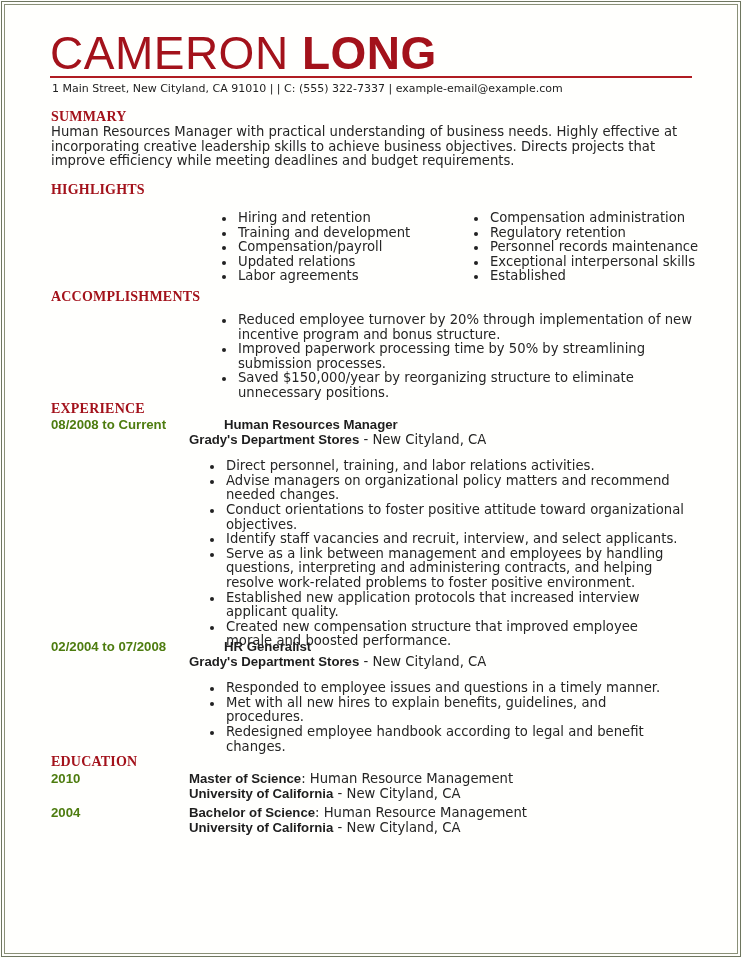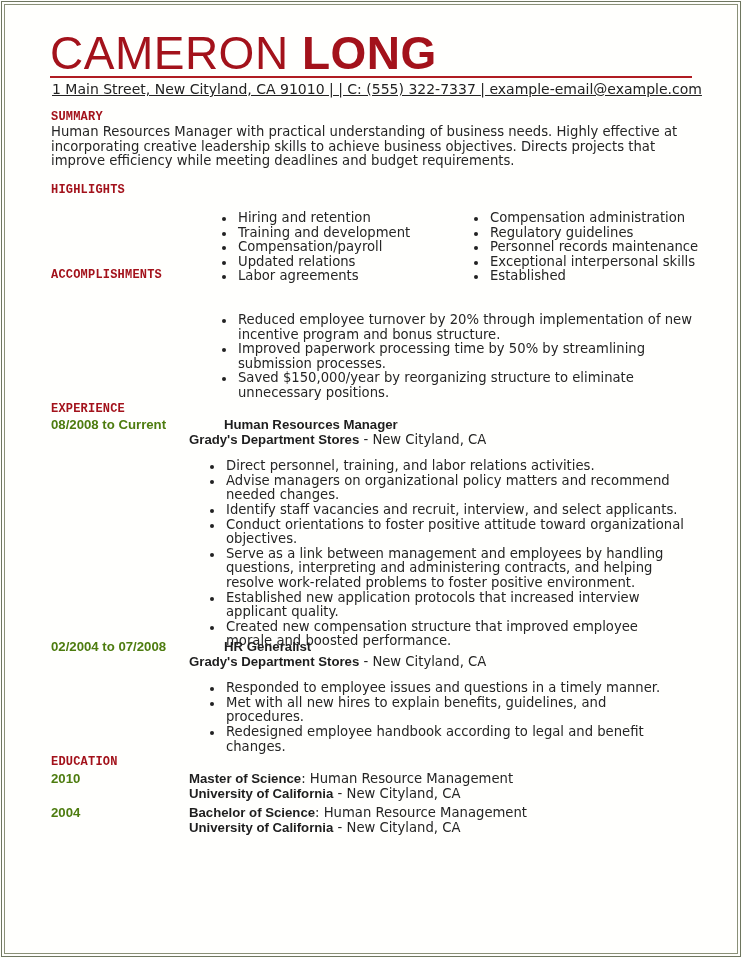--- a/index.html
+++ b/index.html
@@ -20,26 +20,26 @@
     position: absolute; left: 50px; top: 30px; margin: 0;
     font-family: "Liberation Sans", sans-serif; font-weight: normal;
     font-size: 46px; line-height: 46px; color: #a3121b; letter-spacing: 0.5px;
     white-space: nowrap;
   }
   .name .last { font-weight: bold; text-align: center; }
   .rule {
     position: absolute; left: 50px; top: 76px; width: 642px; height: 2px; background: #b01c22;
   }
   .contact {
-    position: absolute; left: 52px; top: 81px; font-size: 14px; line-height: 16px;
-    white-space: nowrap; color: #222; text-decoration: underline;
+    position: absolute; left: 52px; top: 81px; font-size: 11px; line-height: 16px;
+    white-space: nowrap; color: #222;
   }
   .sec-title {
-    position: absolute; left: 51px; margin: 0; font-family: Liberation Mono, monospace;
-    font-weight: bold; font-size: 12px; line-height: 16px; color: #a3121b; letter-spacing: 0.2px;
+    position: absolute; left: 51px; margin: 0; font-family: Liberation Serif, serif;
+    font-weight: bold; font-size: 14px; line-height: 16px; color: #a3121b; letter-spacing: 0.2px;
   }
   .body-text {
     position: absolute; font-size: 13.2px; line-height: 14.6px; color: #252525;
   }
   ul.bl { list-style: none; margin: 12px; padding: 0; position: absolute; }
   ul.bl li { position: relative; padding-left: 18px; font-size: 13.2px; line-height: 14.6px; color: #252525; }
   ul.bl li::before {
     content: ""; position: absolute; left: 2px; top: 6px; width: 4px; height: 4px; border-radius: 50%; background: #222;
   }
   .date {
@@ -68,44 +68,44 @@
 <h2 class="sec-title" style="top:182px">HIGHLIGHTS</h2>
 <ul class="bl" style="left:208px; top:199px; width:240px;">
   <li>Hiring and retention</li>
   <li>Training and development</li>
   <li>Compensation/payroll</li>
   <li>Updated relations</li>
   <li>Labor agreements</li>
 </ul>
 <ul class="bl" style="left:460px; top:199px; width:240px;">
   <li>Compensation administration</li>
-  <li>Regulatory guidelines</li>
+  <li>Regulatory retention</li>
   <li>Personnel records maintenance</li>
   <li>Exceptional interpersonal skills</li>
   <li>Established</li>
 </ul>
 
-<h2 class="sec-title" style="top:267px">ACCOMPLISHMENTS</h2>
+<h2 class="sec-title" style="top:289px">ACCOMPLISHMENTS</h2>
 <ul class="bl" style="left:208px; top:301px; width:490px;">
   <li>Reduced employee turnover by 20% through implementation of new incentive program and bonus structure.</li>
   <li>Improved paperwork processing time by 50% by streamlining submission processes.</li>
   <li>Saved $150,000/year by reorganizing structure to eliminate unnecessary positions.</li>
 </ul>
 
 <h2 class="sec-title" style="top:401px">EXPERIENCE</h2>
 
 <div class="date" style="top:418px">08/2008 to Current</div>
 <div class="entry" style="top:418px">
   <div class="job-title">Human Resources Manager</div>
   <div class="org-line"><span class="org">Grady's Department Stores</span><span> - New Cityland, CA</span></div>
   <ul class="bl">
     <li>Direct personnel, training, and labor relations activities.</li>
     <li>Advise managers on organizational policy matters and recommend needed changes.</li>
+    <li>Conduct orientations to foster positive attitude toward organizational objectives.</li>
     <li>Identify staff vacancies and recruit, interview, and select applicants.</li>
-    <li>Conduct orientations to foster positive attitude toward organizational objectives.</li>
     <li>Serve as a link between management and employees by handling questions, interpreting and administering contracts, and helping resolve work-related problems to foster positive environment.</li>
     <li>Established new application protocols that increased interview applicant quality.</li>
     <li>Created new compensation structure that improved employee morale and boosted performance.</li>
   </ul>
 </div>
 
 <div class="date" style="top:640px">02/2004 to 07/2008</div>
 <div class="entry" style="top:640px">
   <div class="job-title">HR Generalist</div>
   <div class="org-line"><span class="org">Grady's Department Stores</span><span> - New Cityland, CA</span></div>

